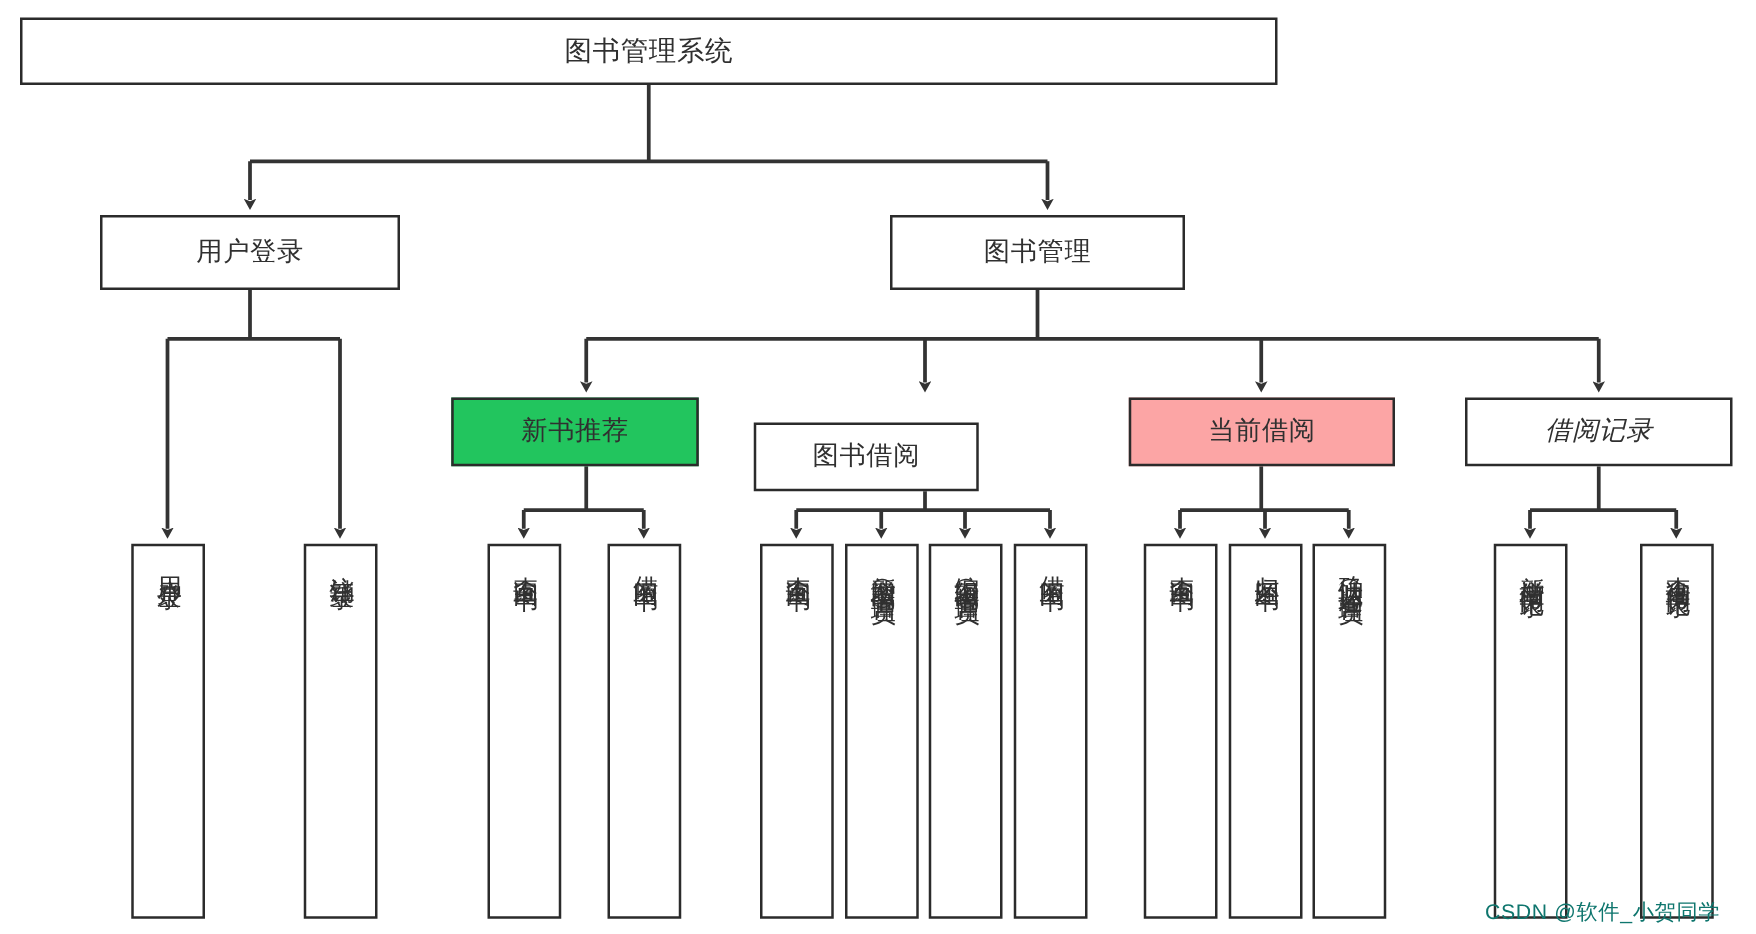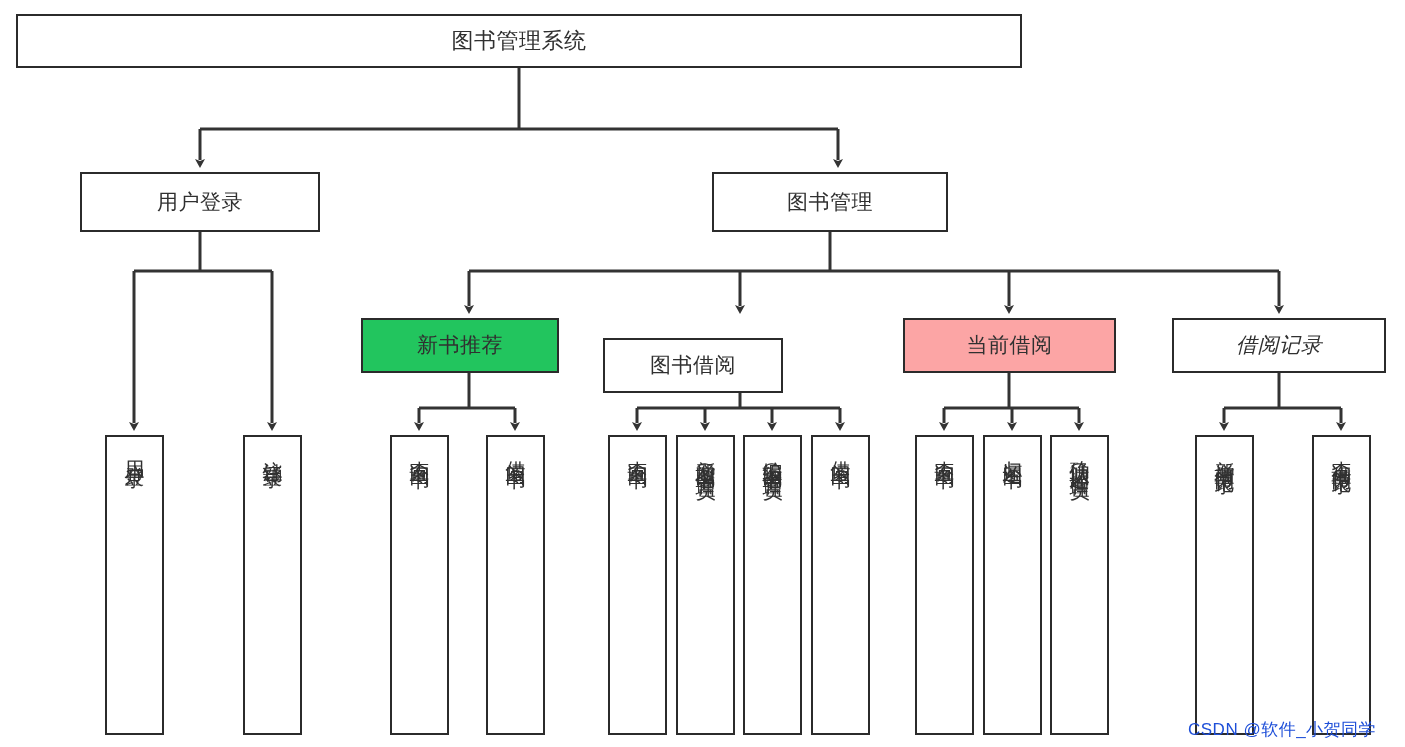--- a/index.html
+++ b/index.html
@@ -176,15 +176,15 @@
   <div class="node leaf" style="left: 1050px; top: 435px; width: 59px; height: 300px; border-color: rgb(43, 43, 43); background: rgb(255, 255, 255); color: rgb(48, 48, 48);">
     <span class="label">确认归还（管理员）</span>
   </div>
   <div class="node leaf" style="left: 1195px; top: 435px; width: 59px; height: 300px; border-color: rgb(43, 43, 43); background: rgb(255, 255, 255); color: rgb(48, 48, 48);">
     <span class="label">新增借阅记录</span>
   </div>
   <div class="node leaf" style="left: 1312px; top: 435px; width: 59px; height: 300px; border-color: rgb(43, 43, 43); background: rgb(255, 255, 255); color: rgb(48, 48, 48);">
     <span class="label">查询借阅记录</span>
   </div>
 
-  <div class="watermark" style="left: 1188px; top: 718px; color: #1d4ed8;">CSDN @软件_小贺同学</div>
+  <div class="watermark" style="left: 1188px; top: 718px; color: #0f766e;">CSDN @软件_小贺同学</div>
 
 </div>
 
 </body></html>

